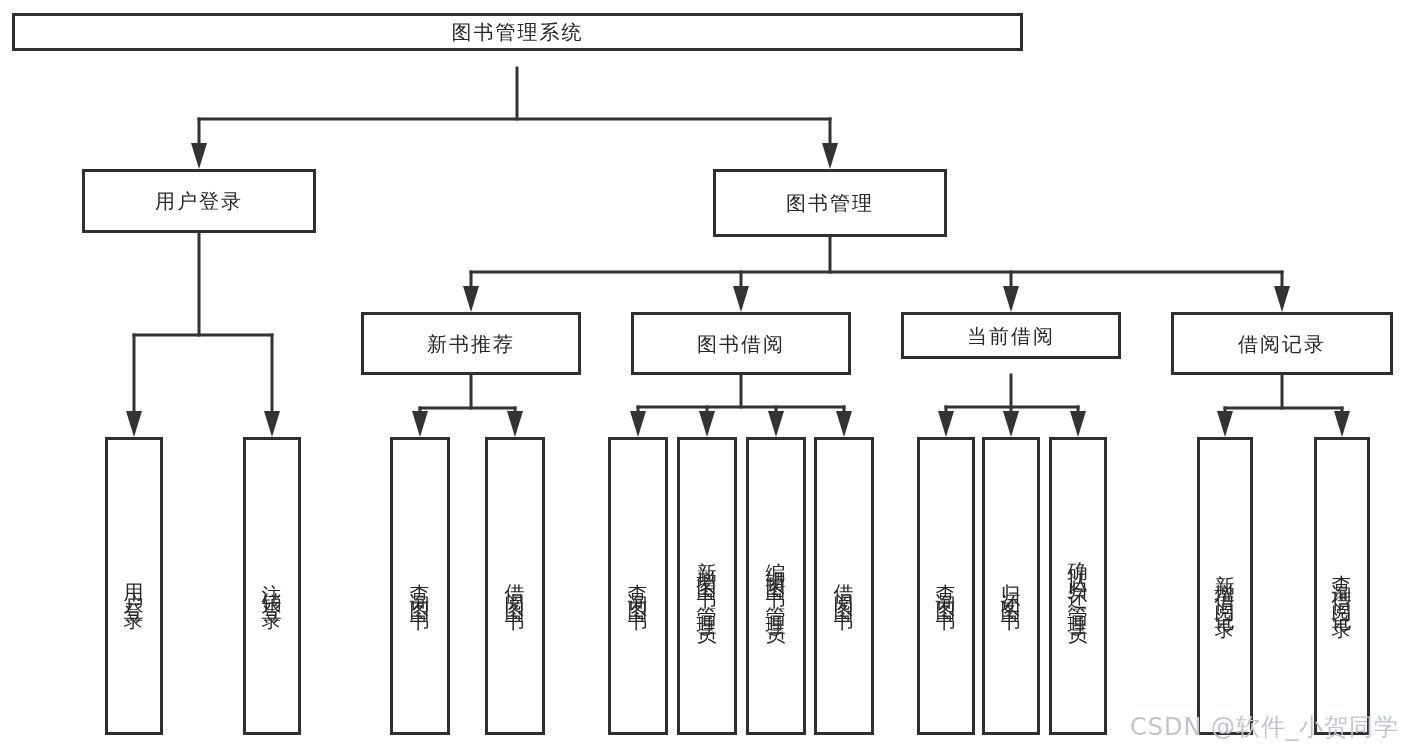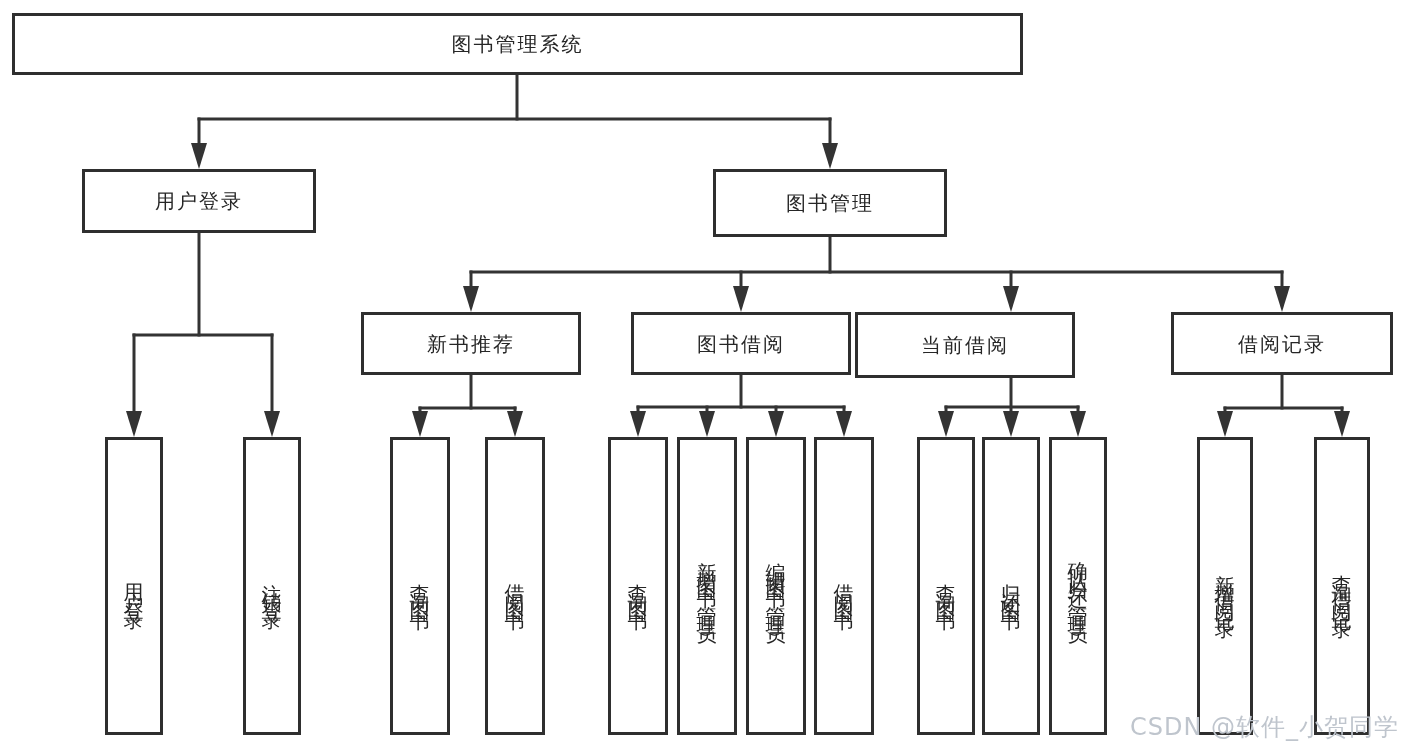--- a/index.html
+++ b/index.html
@@ -105,38 +105,38 @@
     <g>
       <line x1="1282" y1="375" x2="1282" y2="408"></line>
       <line x1="1225" y1="408" x2="1342" y2="408"></line>
       <line x1="1225" y1="408" x2="1225" y2="415"></line>
       <line x1="1342" y1="408" x2="1342" y2="415"></line>
       <polygon points="1217,411 1233,411 1225,437"></polygon>
       <polygon points="1334,411 1350,411 1342,437"></polygon>
     </g>
   </svg>
 
-  <div class="box" style="left:12px;top:13px;width:1011px;height:62px">
+  <div class="box" style="left:12px;top:13px;width:1011px;height:38px">
     <span class="lbl">图书管理系统</span>
   </div>
 
   <div class="box" style="left:82px;top:169px;width:234px;height:64px">
     <span class="lbl">用户登录</span>
   </div>
   <div class="box" style="left:713px;top:169px;width:234px;height:68px">
     <span class="lbl">图书管理</span>
   </div>
 
   <div class="box" style="left:631px;top:312px;width:220px;height:63px">
     <span class="lbl">图书借阅</span>
   </div>
   <div class="box" style="left:361px;top:312px;width:220px;height:63px">
     <span class="lbl">新书推荐</span>
   </div>
-  <div class="box" style="left:855px;top:312px;width:220px;height:66px">
+  <div class="box" style="left:901px;top:312px;width:220px;height:47px">
     <span class="lbl">当前借阅</span>
   </div>
   <div class="box" style="left:1171px;top:312px;width:222px;height:63px">
     <span class="lbl">借阅记录</span>
   </div>
 
   <div class="box" style="left:105px;top:437px;width:58px;height:298px">
     <span class="vtext">用户登录</span>
   </div>
   <div class="box" style="left:243px;top:437px;width:58px;height:298px">

